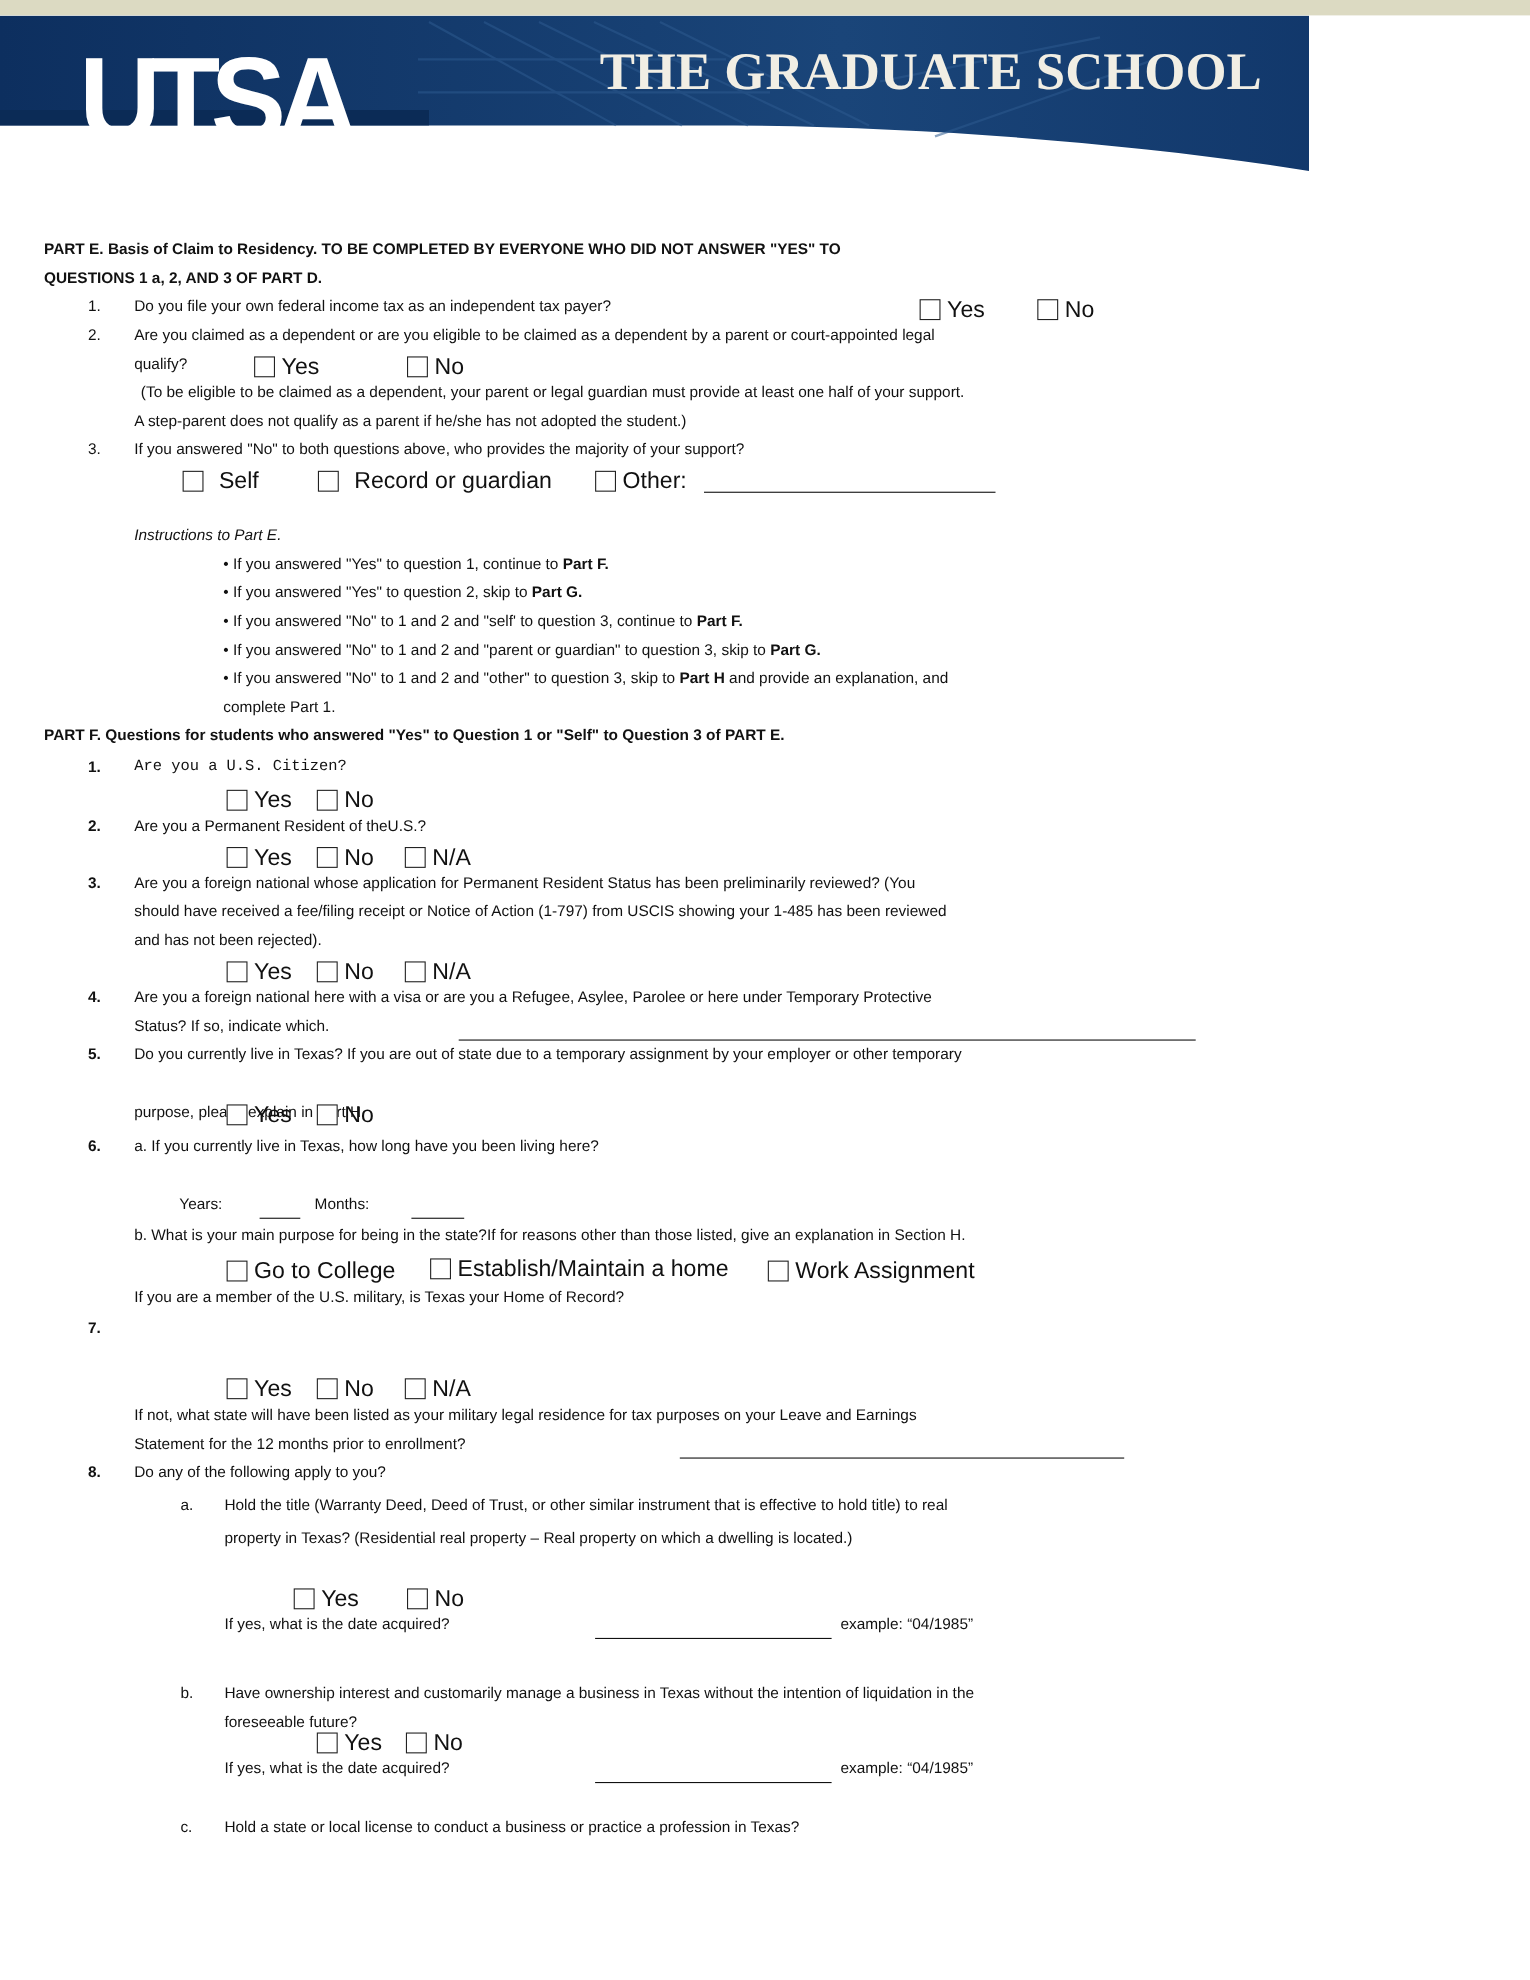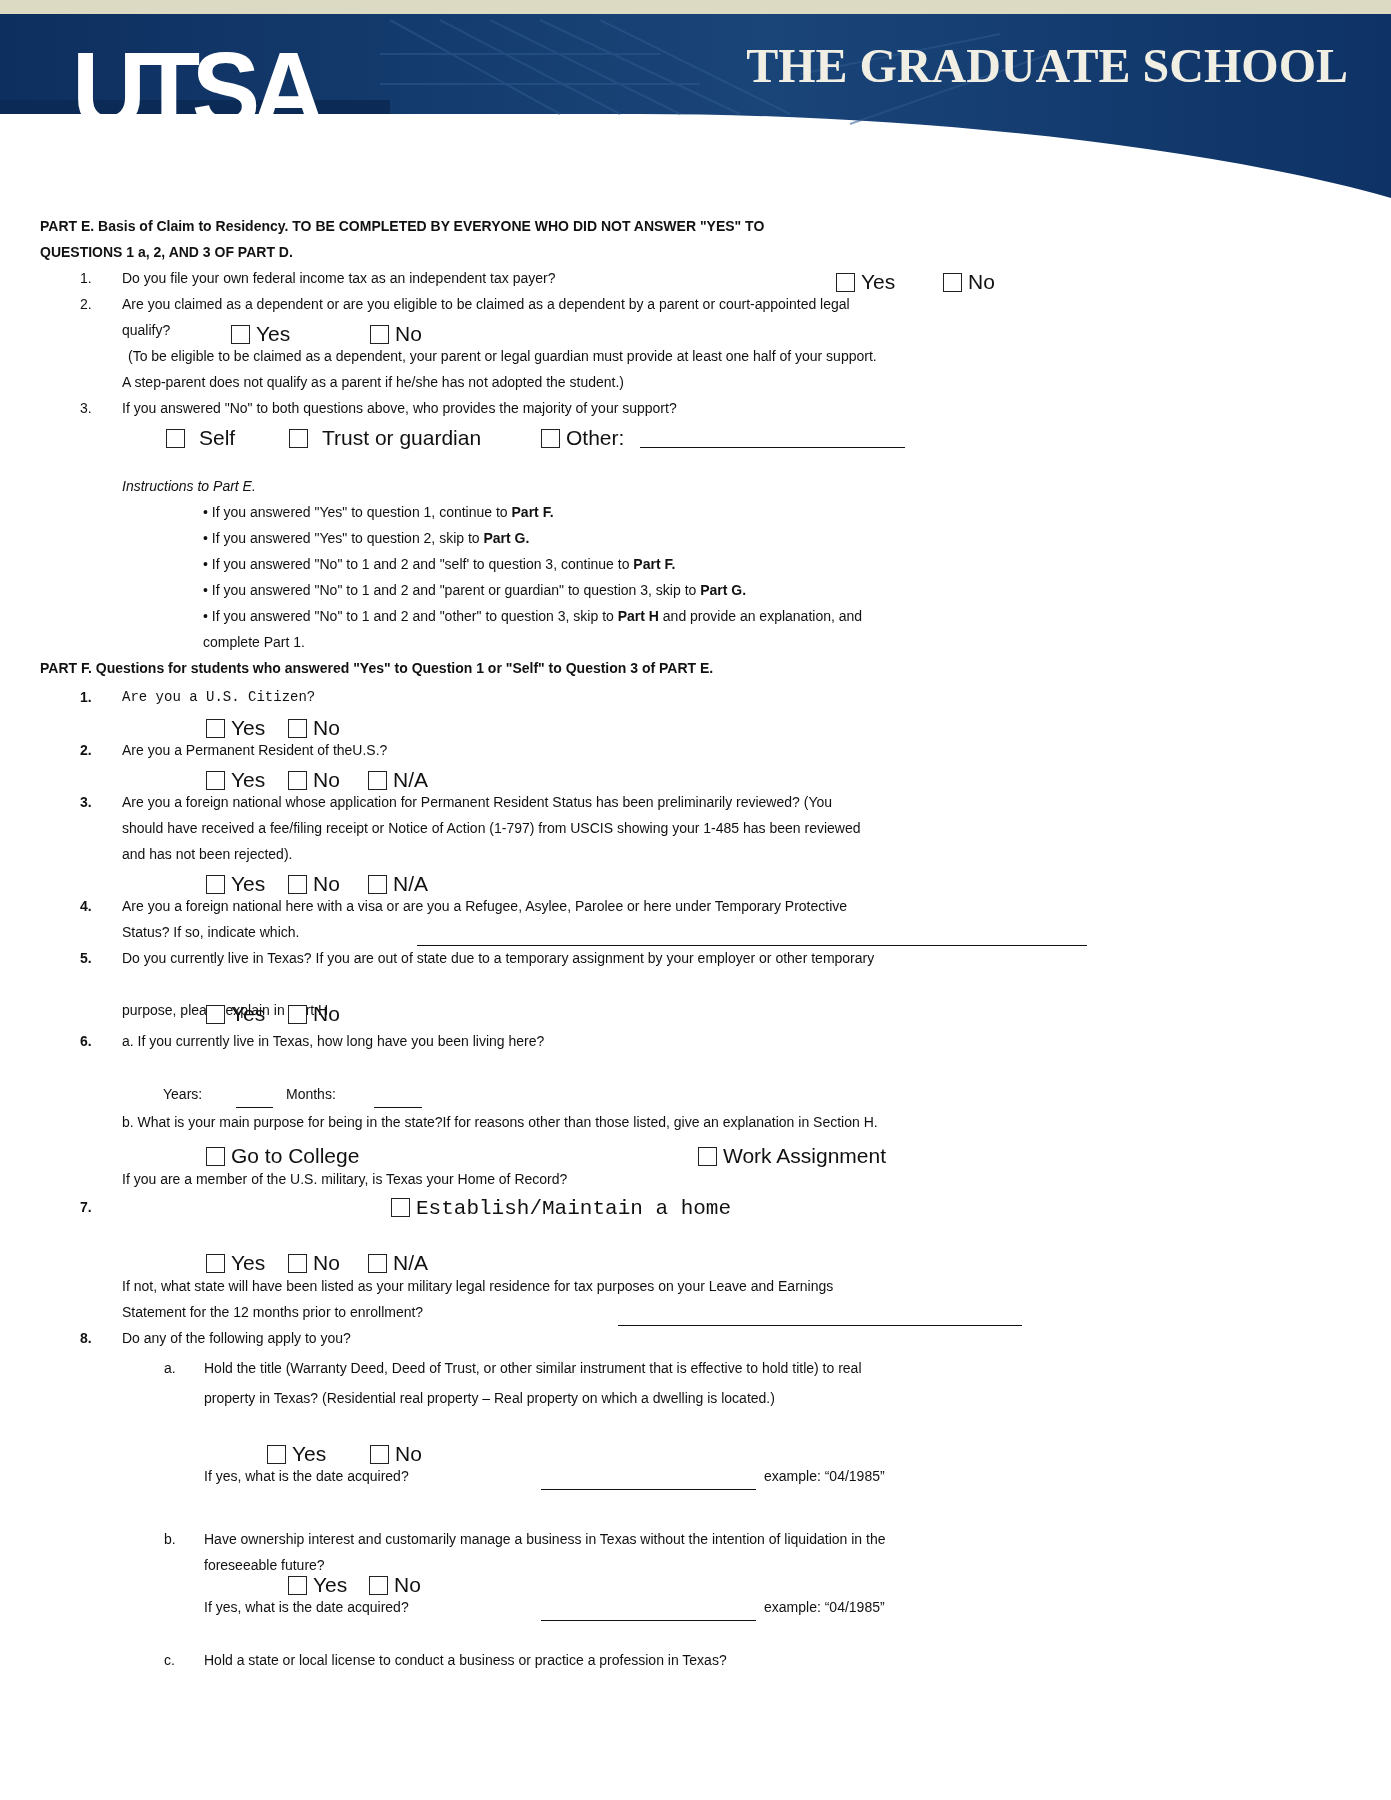--- a/index.html
+++ b/index.html
@@ -1,19 +1,19 @@
 <!DOCTYPE html>
 <html><head>
 <meta charset="utf-8">
 <style>
   html, body { margin: 0; padding: 0; background: #ffffff; }
   body { width: 1391px; height: 1800px; position: relative; overflow: hidden;
          font-family: "Liberation Sans", sans-serif; color: #111; }
   .topband { position: absolute; left: 0; top: 0; width: 1391px; height: 14px; background: #dcdac2; }
-  .header { position: absolute; left: 0; top: 14px; width: 1391px; height: 190px; overflow: hidden; }
+  .header { position: absolute; left: 0; top: 14px; width: 1190px; height: 190px; overflow: hidden; }
   .header svg { position: absolute; left: 0; top: 0; }
   .utsa-logo { position: absolute; left: 72px; top: 22px; font-family: "Liberation Sans", sans-serif;
                font-weight: bold; font-size: 108px; color: #fff; letter-spacing: -9px; line-height: 1;
                transform: scaleX(0.95); transform-origin: left top; }
   .reg { position: absolute; left: 328px; top: 101px; font-size: 11px; color: #fff;
          width: 10px; height: 10px; border: 1px solid #fff; border-radius: 50%; text-align:center; line-height: 10px; font-size: 7px; }
   .gradschool { position: absolute; right: 43px; top: 24px; font-family: "Liberation Serif", serif;
                 font-size: 48px; color: #f1eee4; letter-spacing: 0px; font-weight: bold; }
   .univ { position: absolute; left: 76px; top: 124px; font-size: 31px; color: #1c2a50; letter-spacing: 0px; }
   .addr { position: absolute; left: 79px; top: 162px; font-size: 21px; color: #555; letter-spacing: 0.5px; }
@@ -72,21 +72,21 @@
 <div class="t" style="left:122px; top:297px;">Are you claimed as a dependent or are you eligible to be claimed as a dependent by a parent or court-appointed legal</div>
 <div class="t" style="left:122px; top:323px;">qualify?</div>
 <div class="cbs" style="left:231px; top:323px;"><span class="cb"></span><span class="lbl">Yes</span></div>
 <div class="cbs" style="left:370px; top:323px;"><span class="cb"></span><span class="lbl">No</span></div>
 <div class="t" style="left:128px; top:349px;">(To be eligible to be claimed as a dependent, your parent or legal guardian must provide at least one half of your support.</div>
 <div class="t" style="left:122px; top:375px;">A step-parent does not qualify as a parent if he/she has not adopted the student.)</div>
 
 <div class="t" style="left:80px; top:401px;">3.</div>
 <div class="t" style="left:122px; top:401px;">If you answered "No" to both questions above, who provides the majority of your support?</div>
 <div class="cbs" style="left:166px; top:427px;"><span class="cb"></span><span class="lbl" style="margin-left:14px;">Self</span></div>
-<div class="cbs" style="left:289px; top:427px;"><span class="cb"></span><span class="lbl" style="margin-left:14px;">Trust or guardian</span></div>
+<div class="cbs" style="left:289px; top:427px;"><span class="cb"></span><span class="lbl" style="margin-left:14px;">Record or guardian</span></div>
 <div class="cbs" style="left:541px; top:427px;"><span class="cb"></span><span class="lbl">Other:</span></div>
 <span class="blank" style="position:absolute; left:640px; top:429px; width:265px;"></span>
 
 <div class="t i" style="left:122px; top:479px;">Instructions to Part E.</div>
 <div class="t" style="left:203px; top:505px;"><span>• If you answered "Yes" to question 1, continue to </span><b>Part F.</b></div>
 <div class="t" style="left:203px; top:531px;"><span>• If you answered "Yes" to question 2, skip to </span><b>Part G.</b></div>
 <div class="t" style="left:203px; top:557px;"><span>• If you answered "No" to 1 and 2 and "self' to question 3, continue to </span><b>Part F.</b></div>
 <div class="t" style="left:203px; top:583px;"><span>• If you answered "No" to 1 and 2 and "parent or guardian" to question 3, skip to </span><b>Part G.</b></div>
 <div class="t" style="left:203px; top:609px;"><span>• If you answered "No" to 1 and 2 and "other" to question 3, skip to </span><b>Part H</b><span> and provide an explanation, and</span></div>
 <div class="t" style="left:203px; top:635px;">complete Part 1.</div>
@@ -124,21 +124,21 @@
 <div class="cbs" style="left:288px; top:1003px;"><span class="cb"></span><span class="lbl">No</span></div>
 
 <div class="t b" style="left:80px; top:1034px;">6.</div>
 <div class="t" style="left:122px; top:1034px;">a. If you currently live in Texas, how long have you been living here?</div>
 <div class="t" style="left:163px; top:1087px;">Years:</div>
 <span class="blank" style="position:absolute; left:236px; top:1089px; width:37px;"></span>
 <div class="t" style="left:286px; top:1087px;">Months:</div>
 <span class="blank" style="position:absolute; left:374px; top:1089px; width:48px;"></span>
 <div class="t" style="left:122px; top:1115px;">b. What is your main purpose for being in the state?If for reasons other than those listed, give an explanation in Section H.</div>
 <div class="cbs" style="left:206px; top:1145px;"><span class="cb"></span><span class="lbl">Go to College</span></div>
-<div class="cbs" style="left:391px; top:1198px;font-family:Liberation Mono, monospace;"><span class="cb"></span><span class="lbl">Establish/Maintain a home</span></div>
+<div class="cbs" style="left:391px; top:1143px;"><span class="cb"></span><span class="lbl">Establish/Maintain a home</span></div>
 <div class="cbs" style="left:698px; top:1145px;"><span class="cb"></span><span class="lbl">Work Assignment</span></div>
 
 <div class="t b" style="left:80px; top:1200px;">7.</div>
 <div class="t" style="left:122px; top:1172px;">If you are a member of the U.S. military, is Texas your Home of Record?</div>
 <div class="cbs" style="left:206px; top:1252px;"><span class="cb"></span><span class="lbl">Yes</span></div>
 <div class="cbs" style="left:288px; top:1252px;"><span class="cb"></span><span class="lbl">No</span></div>
 <div class="cbs" style="left:368px; top:1252px;"><span class="cb"></span><span class="lbl">N/A</span></div>
 <div class="t" style="left:122px; top:1279px;">If not, what state will have been listed as your military legal residence for tax purposes on your Leave and Earnings</div>
 <div class="t" style="left:122px; top:1305px;">Statement for the 12 months prior to enrollment?</div>
 <span class="blank" style="position:absolute; left:618px; top:1307px; width:404px;"></span>

